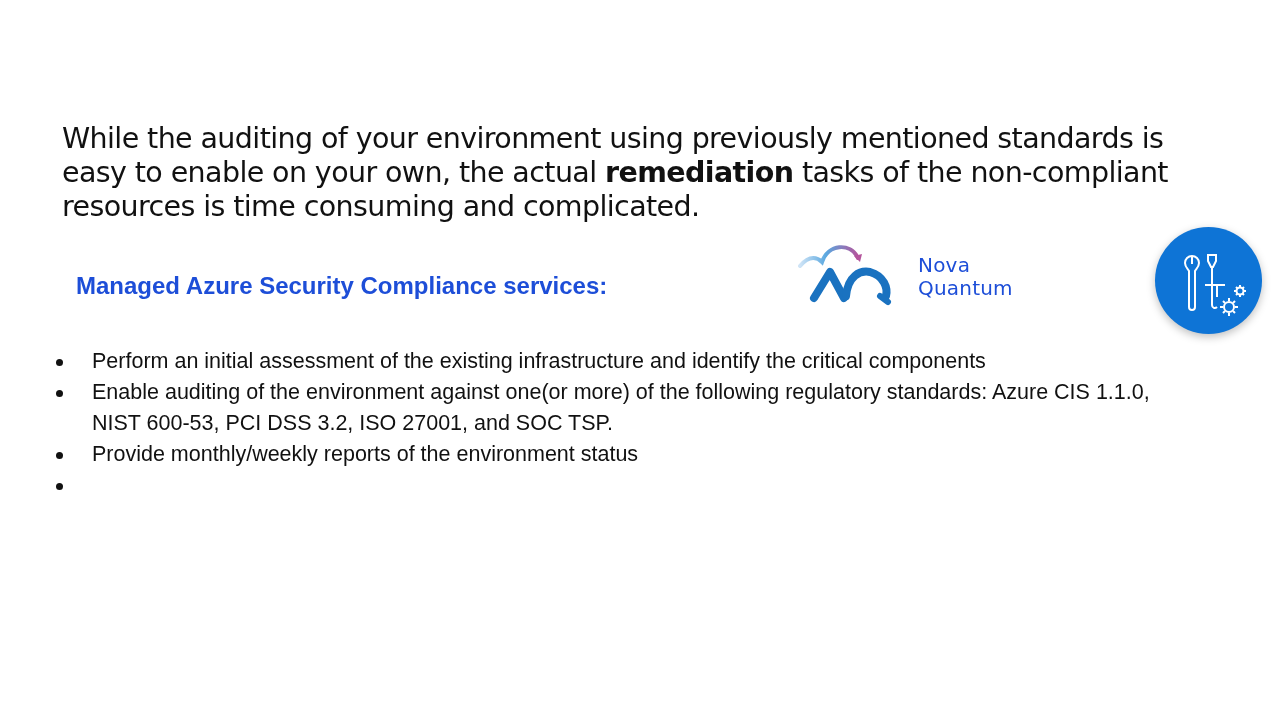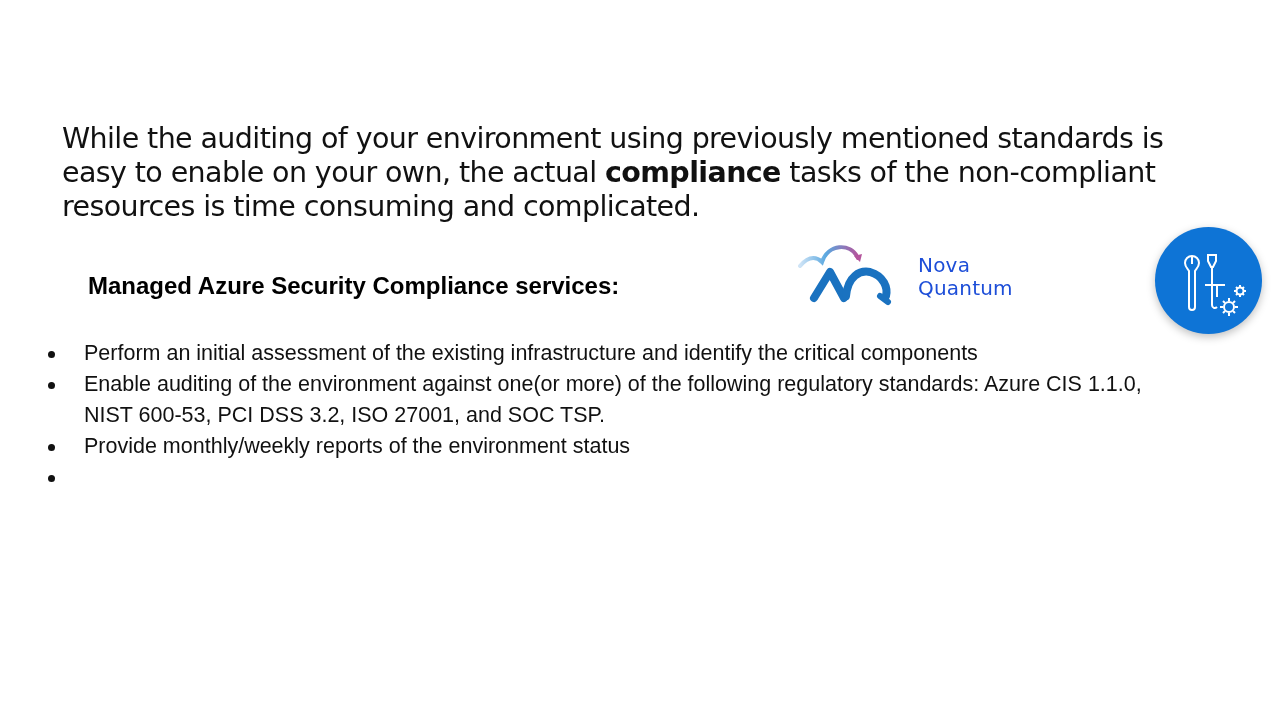--- a/index.html
+++ b/index.html
@@ -7,47 +7,47 @@
       width: 1280px; height: 720px; background: #ffffff; position: relative; overflow: hidden;
       font-family: "Liberation Sans", sans-serif; color: #000;
     }
     .intro {
       position: absolute; left: 62px; top: 122px; width: 1140px;
       font-family: "DejaVu Sans", sans-serif; font-size: 28.5px; line-height: 34px;
       letter-spacing: -0.6px; color: #111;
     }
     .intro b { font-weight: bold; }
     .section-title {
-      position: absolute; left: 88px; top: 272px;
-      font-family: "Liberation Sans", sans-serif; font-weight: bold; font-size: 24px; color: #000000;
+      position: absolute; left: 76px; top: 272px;
+      font-family: "Liberation Sans", sans-serif; font-weight: bold; font-size: 24px; color: #1d4ed8;
     }
     .logo { position: absolute; left: 796px; top: 240px; width: 240px; height: 70px; }
     .logo .brand {
       position: absolute; left: 122px; top: 14px; color: #1d4ed8;
       font-family: "DejaVu Sans", sans-serif; font-size: 20px; line-height: 23px; letter-spacing: 0.2px;
     }
     .badge {
       position: absolute; left: 1155px; top: 227px; width: 107px; height: 107px; border-radius: 50%;
       background: #0e74d6; box-shadow: 0 3px 8px rgba(0,0,0,0.25);
     }
     .badge svg { position: absolute; left: 0; top: 0; }
     ul.services {
-      position: absolute; left: 40px; top: 338px; width: 1130px; margin: 0; padding: 0; list-style: none;
+      position: absolute; left: 40px; top: 338px; width: 1130px; margin: 8px; padding: 0; list-style: none;
       font-family: "Liberation Sans", sans-serif; font-size: 21.5px; line-height: 31px; color: #111;
     }
     ul.services li { position: relative; padding-left: 44px; }
     ul.services li .dot {
       position: absolute; left: 8px; top: 13px; width: 7px; height: 7px; border-radius: 50%; background: #111;
     }
     ul.services b { font-weight: bold; }
   </style>
 </head>
 <body>
 
-<div class="intro"><span>While the auditing of your environment using previously mentioned standards is easy to enable on your own, the actual </span><b>compliance</b><span> tasks of the non-compliant resources is time consuming and complicated.</span></div>
+<div class="intro"><span>While the auditing of your environment using previously mentioned standards is easy to enable on your own, the actual </span><b>remediation</b><span> tasks of the non-compliant resources is time consuming and complicated.</span></div>
 
 <div class="section-title">Managed Azure Security Compliance services:</div>
 
 <div class="logo">
   <svg width="120" height="70" viewBox="0 0 120 70">
     <defs>
       <linearGradient id="arcg" x1="0" x2="1" y1="0" y2="0">
         <stop offset="0" stop-color="#cfe4f6"></stop>
         <stop offset="0.45" stop-color="#5aa8e0"></stop>
         <stop offset="1" stop-color="#b4549c"></stop>

